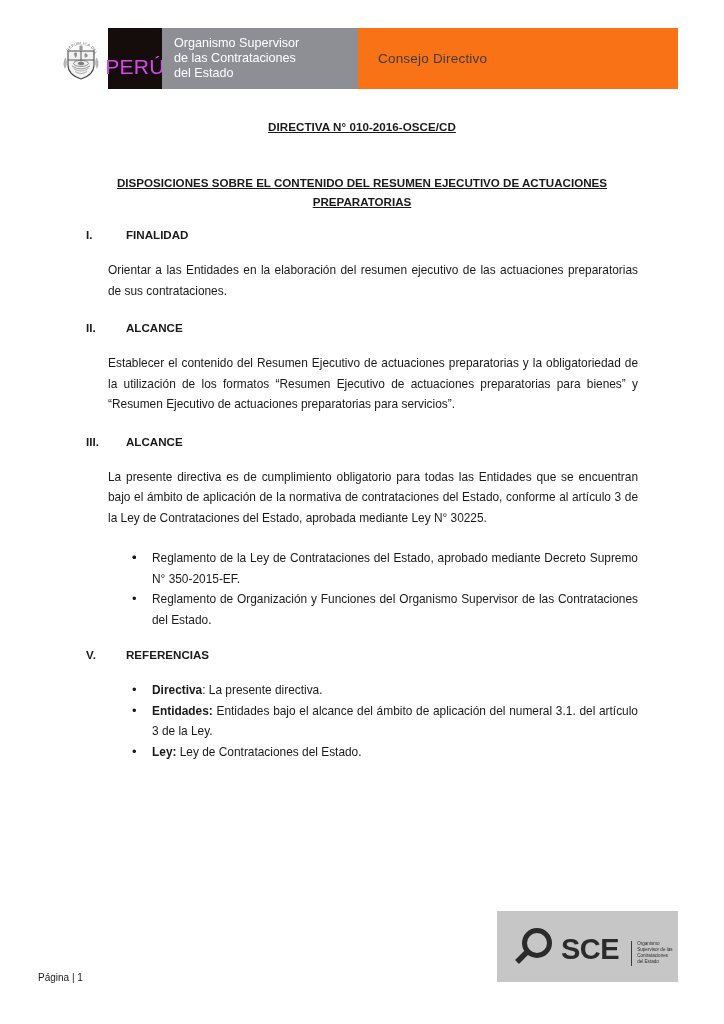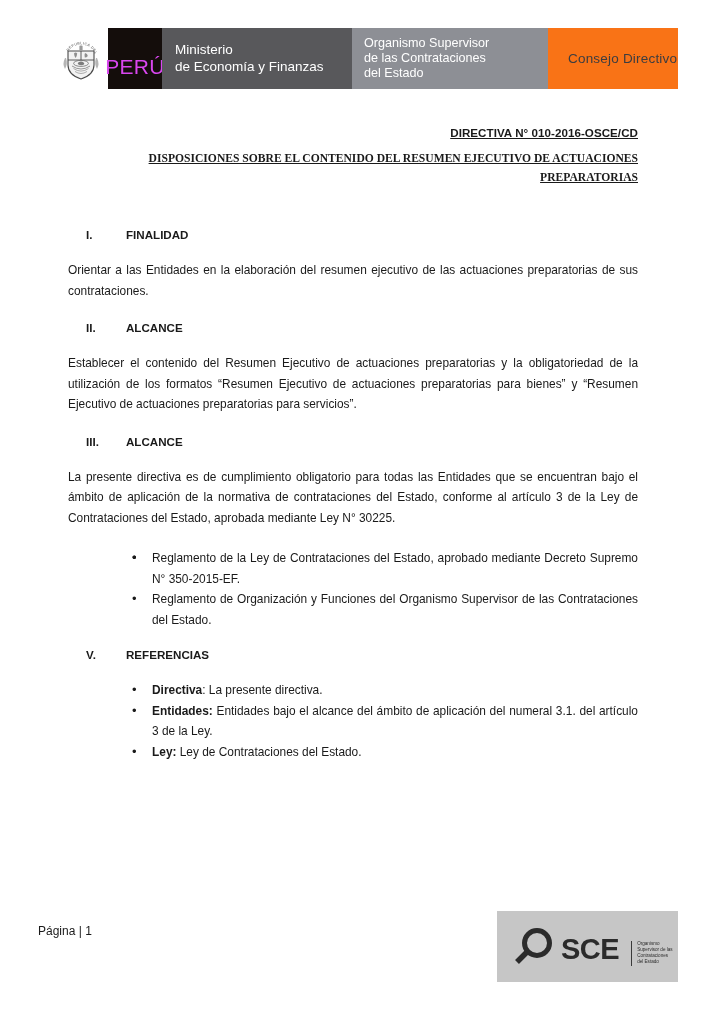--- a/index.html
+++ b/index.html
@@ -78,36 +78,35 @@
   .consejo-text {
     color: #3d3d40;
     font-size: 13.5px;
     letter-spacing: 0.2px;
   }
 
   .shield-svg { display:block; }
   .title-block {
     position: absolute;
     left: 86px;
-    top: 126px;
+    top: 120px;
     width: 552px;
-    text-align: right;
+    text-align: center;
   }
   .doc-title {
     font-size: 11.6px;
     font-weight: bold;
     letter-spacing: 0.05px;
   }
   .doc-title u, .doc-subtitle u { text-decoration: underline; }
   .doc-subtitle {
-    margin-top: 10px;
+    margin-top: 40px;
     font-size: 11.6px;
     font-weight: bold;
     line-height: 19px;
-    font-family: Liberation Serif, serif;
   }
 
   .content {
     position: absolute;
     left: 0;
     top: 228px;
     width: 724px;
   }
 
   .section { position: relative; }
@@ -123,21 +122,21 @@
     position: absolute;
     left: 86px;
     top: 0;
     width: 40px;
     font-weight: bold;
   }
   .sec-title { display: inline-block; margin-left: 40px; }
 
   .para {
     margin: 0 0 18px 0;
-    padding-left: 68px;
+    padding-left: 108px;
     padding-right: 86px;
     font-size: 11.9px;
     line-height: 20.5px;
     text-align: justify;
     text-justify: inter-word;
   }
   .para.last { margin-bottom: 22px; }
 
   ul.bullets {
     list-style: none;
@@ -161,22 +160,22 @@
     line-height: 20.5px;
   }
   ul.bullets li b { font-weight: bold; }
 
   .gap-sm { height: 2px; }
 
   
   .footer-page {
     position: absolute;
     left: 38px;
-    top: 924px;
-    font-size: 12px;
+    top: 972px;
+    font-size: 10px;
     color: #1a1a1a;
   }
   .osce-logo {
     position: absolute;
     left: 497px;
     top: 911px;
     width: 181px;
     height: 71px;
     background: #c6c6c6;
     display: flex;
@@ -224,24 +223,20 @@
         <path d="M4 24 q-3 6 0 11 q3 -5 1 -11 z" fill="#b5b5b5"></path>
         <path d="M36 24 q3 6 0 11 q-3 -5 -1 -11 z" fill="#b5b5b5"></path>
       </svg>
     </span>
   </div>
 
   <div class="banner-seg seg-peru">
     <span class="peru-word">PERÚ</span>
   </div>
 
-  <div class="banner-seg seg-ministerio">
-    <span class="seg-line">Ministerio
-de Economía y Finanzas</span>
-  </div>
 
   <div class="banner-seg seg-osce">
     <span class="seg-line small">Organismo Supervisor
 de las Contrataciones
 del Estado</span>
   </div>
 
   <div class="banner-seg seg-consejo">
     <span class="consejo-text">Consejo Directivo</span>
   </div>

